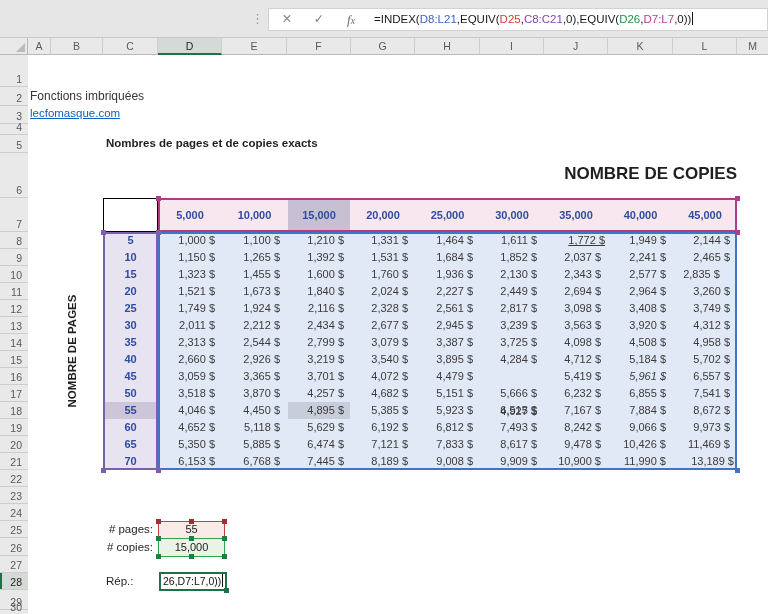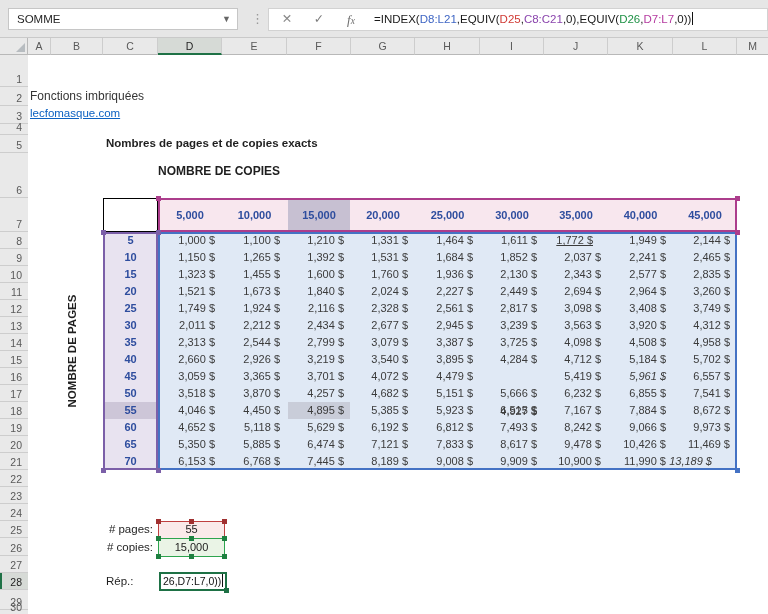--- a/index.html
+++ b/index.html
@@ -33,21 +33,21 @@
   .row-h{position:absolute;left:0;width:28px;font-size:10.5px;color:#595959;display:flex;align-items:flex-end;justify-content:flex-end;
          padding:0 6px 1px 0;border-bottom:1px solid #cdcdcd;box-sizing:border-box;background:#e9e9e9;}
   .row-h.sel{background:#d6dad6;color:#1f1f1f;}
   .row-h.sel::before{content:"";position:absolute;left:0;top:0;bottom:0;width:2px;background:#1e7145;}
   
   .t{white-space:nowrap;color:#1f1f1f;}
   #title{left:30px;top:61px;font-size:15px;font-weight:bold;color:#111;}
   #subtitle{left:30px;top:89px;font-size:12px;color:#353535;}
   #link{left:30px;top:107px;font-size:11.5px;color:#0b61c2;text-decoration:underline;cursor:pointer;}
   #section-heading{left:106px;top:137px;font-size:11.5px;font-weight:bold;}
-  #copies-axis{left:158px;top:164px;width:579px;text-align:left;font-size:12px;font-weight:bold;}
+  #copies-axis{left:158px;top:164px;width:579px;text-align:right;font-size:17px;font-weight:bold;}
   #pages-axis{left:72px;top:351px;transform:translate(-50%,-50%) rotate(-90deg);font-size:11.5px;font-weight:bold;}
   #question{left:106px;top:488px;font-size:11.5px;}
   .inp-label{font-size:11.5px;text-align:right;width:58px;left:95px;}
   
   .range{box-sizing:border-box;}
   #blackbox{left:103px;top:198px;width:55px;height:34px;background:#fff;border:1.5px solid #000;}
   #hdr-range{left:158px;top:198px;width:579px;height:34px;background:#f8e7ee;border:2px solid #ac3d8c;}
   #pages-range{left:103px;top:232px;width:55px;height:238px;background:#e8e3f0;border:2px solid #7b5fa8;}
   #data-range{left:158px;top:232px;width:579px;height:238px;background:#e0e9f5;border:2px solid #4472c4;}
   .hl-h{background:#c7c0d2;} .hl-p{background:#cdc6d8;} .hl-d{background:#c9cdd9;}
@@ -62,24 +62,20 @@
                text-align:center;font-size:11px;line-height:16px;color:#222;}
   #answer-input{left:159px;top:572px;width:68px;height:19px;background:#fff;border:2px solid #1e7145;box-sizing:border-box;
                font-size:10.5px;line-height:15px;color:#111;padding-left:2px;white-space:nowrap;}
 </style>
 </head>
 <body>
 
 <div id="screen">
 
   <div id="chrome" class="abs"></div>
-  <div id="namebox" class="abs">
-    <span>SOMME</span>
-    <span class="dd">▼</span>
-  </div>
   <div id="fx-divider" class="abs">⋮</div>
   <div id="fbar" class="abs">
     <span id="btn-cancel" class="fbtn">✕</span>
     <span id="btn-enter" class="fbtn">✓</span>
     <span id="btn-fx" class="fbtn">f<span class="sx">x</span></span>
     <span id="formula-text"><span class="seg-default">=INDEX(</span><span class="seg-blue">D8:L21</span><span class="seg-default">,EQUIV(</span><span class="seg-red">D25</span><span class="seg-default">,</span><span class="seg-purple">C8:C21</span><span class="seg-default">,0),EQUIV(</span><span class="seg-green">D26</span><span class="seg-default">,</span><span class="seg-magenta">D7:L7</span><span class="seg-default">,0))</span><span class="caret"></span></span>
   </div>
 
   <div id="colstrip" class="abs"></div>
   <div id="corner" class="abs">
@@ -170,41 +166,41 @@
       <div class="trh" style="top: 402px; height: 17px;">55</div>
       <div class="trh" style="top: 419px; height: 17px;">60</div>
       <div class="trh" style="top: 436px; height: 17px;">65</div>
       <div class="trh" style="top: 453px; height: 17px;">70</div>
       <div class="tcell" style="left: 158px; width: 64px; top: 232px; height: 17px;">1,000 $</div>
       <div class="tcell" style="left: 222px; width: 65px; top: 232px; height: 17px;">1,100 $</div>
       <div class="tcell" style="left: 287px; width: 64px; top: 232px; height: 17px;">1,210 $</div>
       <div class="tcell" style="left: 351px; width: 64px; top: 232px; height: 17px;">1,331 $</div>
       <div class="tcell" style="left: 415px; width: 65px; top: 232px; height: 17px;">1,464 $</div>
       <div class="tcell" style="left: 480px; width: 64px; top: 232px; height: 17px;">1,611 $</div>
-      <div class="tcell" style="left: 536px; width: 64px; top: 232px; height: 17px; text-decoration: underline;">1,772 $</div>
+      <div class="tcell" style="left: 548px; width: 64px; top: 232px; height: 17px; text-decoration: underline;">1,772 $</div>
       <div class="tcell" style="left: 608px; width: 65px; top: 232px; height: 17px;">1,949 $</div>
       <div class="tcell" style="left: 673px; width: 64px; top: 232px; height: 17px;">2,144 $</div>
       <div class="tcell" style="left: 158px; width: 64px; top: 249px; height: 17px;">1,150 $</div>
       <div class="tcell" style="left: 222px; width: 65px; top: 249px; height: 17px;">1,265 $</div>
       <div class="tcell" style="left: 287px; width: 64px; top: 249px; height: 17px;">1,392 $</div>
       <div class="tcell" style="left: 351px; width: 64px; top: 249px; height: 17px;">1,531 $</div>
       <div class="tcell" style="left: 415px; width: 65px; top: 249px; height: 17px;">1,684 $</div>
       <div class="tcell" style="left: 480px; width: 64px; top: 249px; height: 17px;">1,852 $</div>
       <div class="tcell" style="left: 544px; width: 64px; top: 249px; height: 17px;">2,037 $</div>
       <div class="tcell" style="left: 608px; width: 65px; top: 249px; height: 17px;">2,241 $</div>
       <div class="tcell" style="left: 673px; width: 64px; top: 249px; height: 17px;">2,465 $</div>
       <div class="tcell" style="left: 158px; width: 64px; top: 266px; height: 17px;">1,323 $</div>
       <div class="tcell" style="left: 222px; width: 65px; top: 266px; height: 17px;">1,455 $</div>
       <div class="tcell" style="left: 287px; width: 64px; top: 266px; height: 17px;">1,600 $</div>
       <div class="tcell" style="left: 351px; width: 64px; top: 266px; height: 17px;">1,760 $</div>
       <div class="tcell" style="left: 415px; width: 65px; top: 266px; height: 17px;">1,936 $</div>
       <div class="tcell" style="left: 480px; width: 64px; top: 266px; height: 17px;">2,130 $</div>
       <div class="tcell" style="left: 544px; width: 64px; top: 266px; height: 17px;">2,343 $</div>
       <div class="tcell" style="left: 608px; width: 65px; top: 266px; height: 17px;">2,577 $</div>
-      <div class="tcell" style="left: 673px; width: 64px; top: 266px; height: 17px;">2,835 $</div>
+      <div class="tcell" style="left: 673px; width: 64px; top: 266px; height: 17px; text-align: center;">2,835 $</div>
       <div class="tcell" style="left: 158px; width: 64px; top: 283px; height: 17px;">1,521 $</div>
       <div class="tcell" style="left: 222px; width: 65px; top: 283px; height: 17px;">1,673 $</div>
       <div class="tcell" style="left: 287px; width: 64px; top: 283px; height: 17px;">1,840 $</div>
       <div class="tcell" style="left: 351px; width: 64px; top: 283px; height: 17px;">2,024 $</div>
       <div class="tcell" style="left: 415px; width: 65px; top: 283px; height: 17px;">2,227 $</div>
       <div class="tcell" style="left: 480px; width: 64px; top: 283px; height: 17px;">2,449 $</div>
       <div class="tcell" style="left: 544px; width: 64px; top: 283px; height: 17px;">2,694 $</div>
       <div class="tcell" style="left: 608px; width: 65px; top: 283px; height: 17px;">2,964 $</div>
       <div class="tcell" style="left: 673px; width: 64px; top: 283px; height: 17px;">3,260 $</div>
       <div class="tcell" style="left: 158px; width: 64px; top: 300px; height: 17px;">1,749 $</div>
@@ -289,21 +285,21 @@
       <div class="tcell" style="left: 608px; width: 65px; top: 436px; height: 17px;">10,426 $</div>
       <div class="tcell" style="left: 673px; width: 64px; top: 436px; height: 17px;">11,469 $</div>
       <div class="tcell" style="left: 158px; width: 64px; top: 453px; height: 17px;">6,153 $</div>
       <div class="tcell" style="left: 222px; width: 65px; top: 453px; height: 17px;">6,768 $</div>
       <div class="tcell" style="left: 287px; width: 64px; top: 453px; height: 17px;">7,445 $</div>
       <div class="tcell" style="left: 351px; width: 64px; top: 453px; height: 17px;">8,189 $</div>
       <div class="tcell" style="left: 415px; width: 65px; top: 453px; height: 17px;">9,008 $</div>
       <div class="tcell" style="left: 480px; width: 64px; top: 453px; height: 17px;">9,909 $</div>
       <div class="tcell" style="left: 544px; width: 64px; top: 453px; height: 17px;">10,900 $</div>
       <div class="tcell" style="left: 608px; width: 65px; top: 453px; height: 17px;">11,990 $</div>
-      <div class="tcell" style="left: 655px; width: 64px; top: 453px; height: 17px; font-style: italic;">13,189 $</div>
+      <div class="tcell" style="left: 677px; width: 64px; top: 453px; height: 17px;">13,189 $</div>
     </div>
 
   <div class="abs t inp-label" style="top:523px;"># pages:</div>
   <div id="pages-input" class="abs">55</div>
   <div class="abs t inp-label" style="top:541px;"># copies:</div>
   <div id="copies-input" class="abs">15,000</div>
   <div class="abs t" style="left:106px;top:575px;font-size:11.5px;">Rép.:</div>
   <div id="answer-input" class="abs"><span>26,D7:L7,0))</span><span class="caret"></span></div>
 
   <div id="handles">

